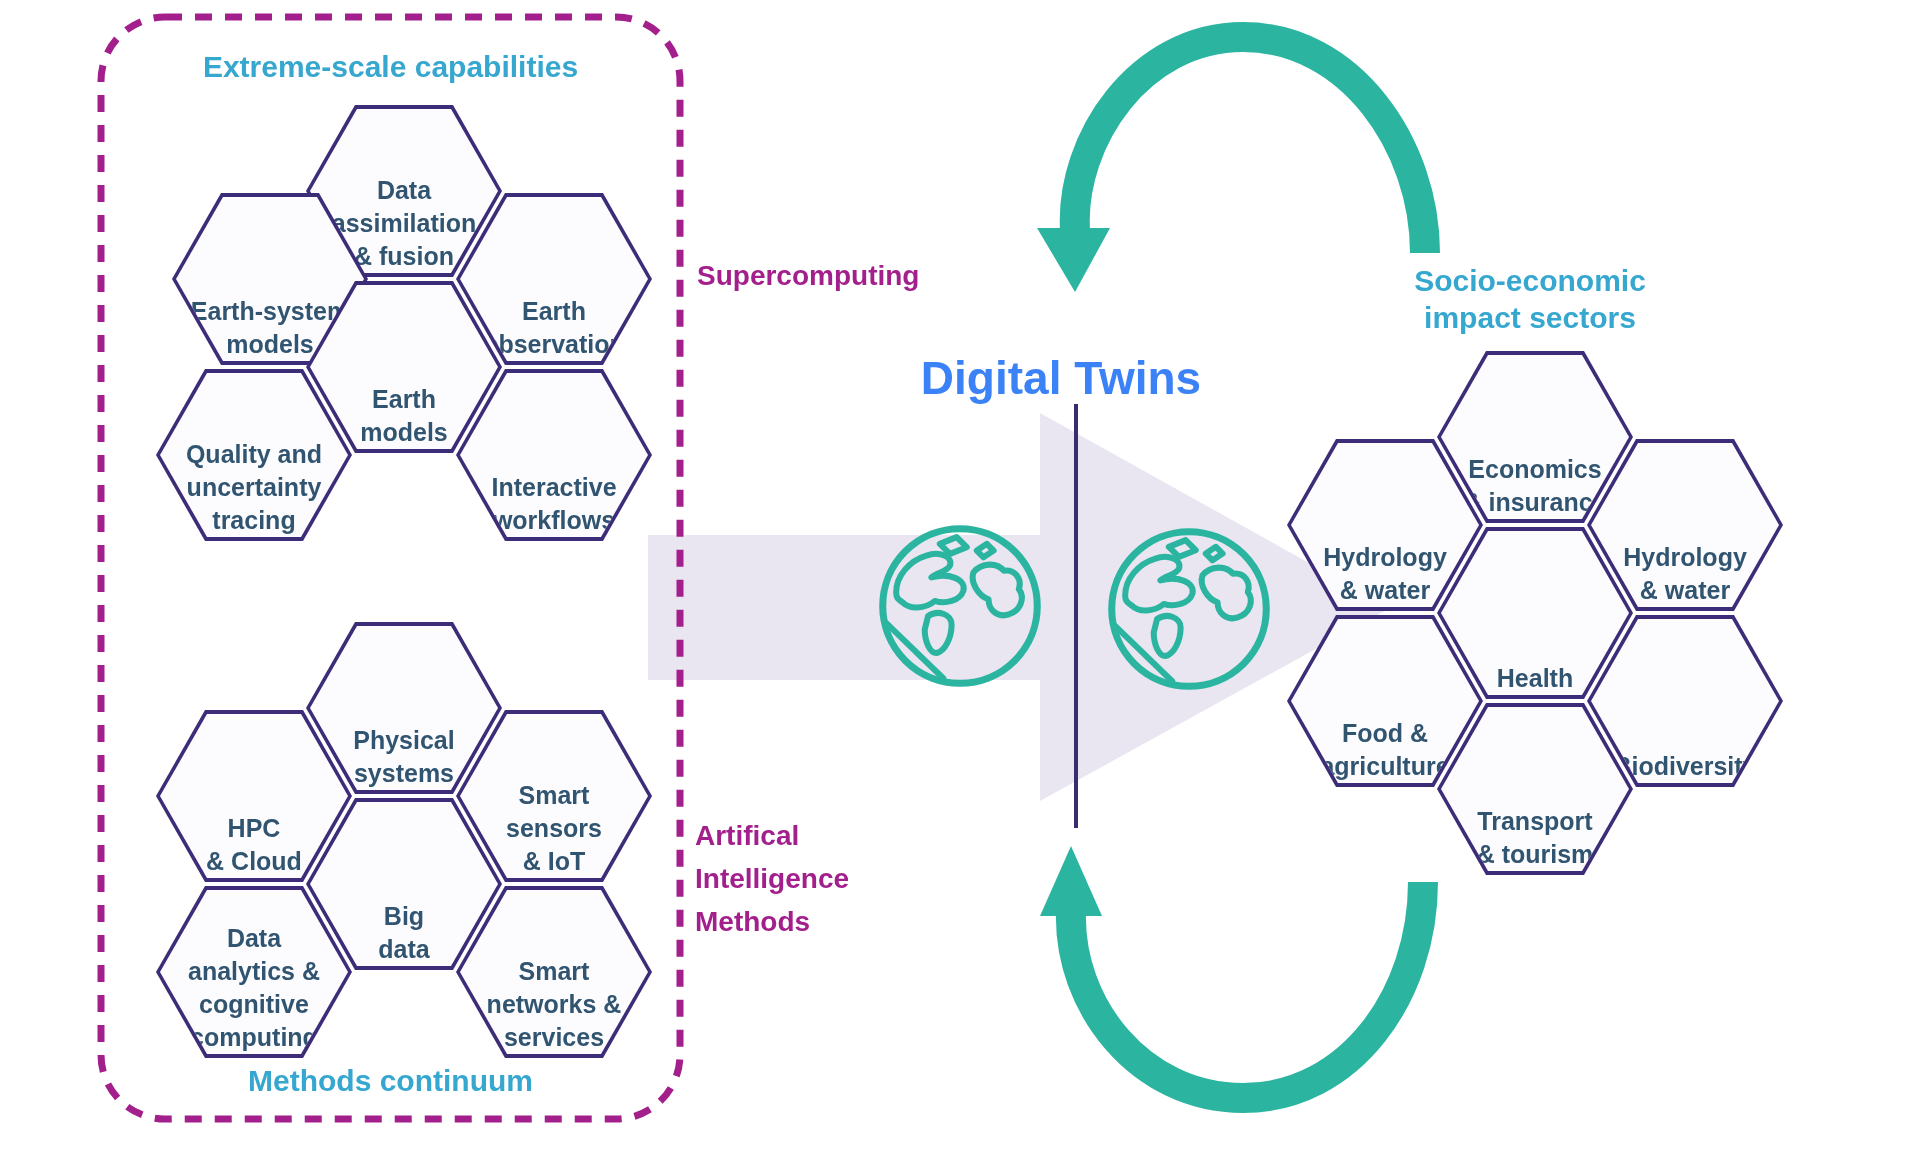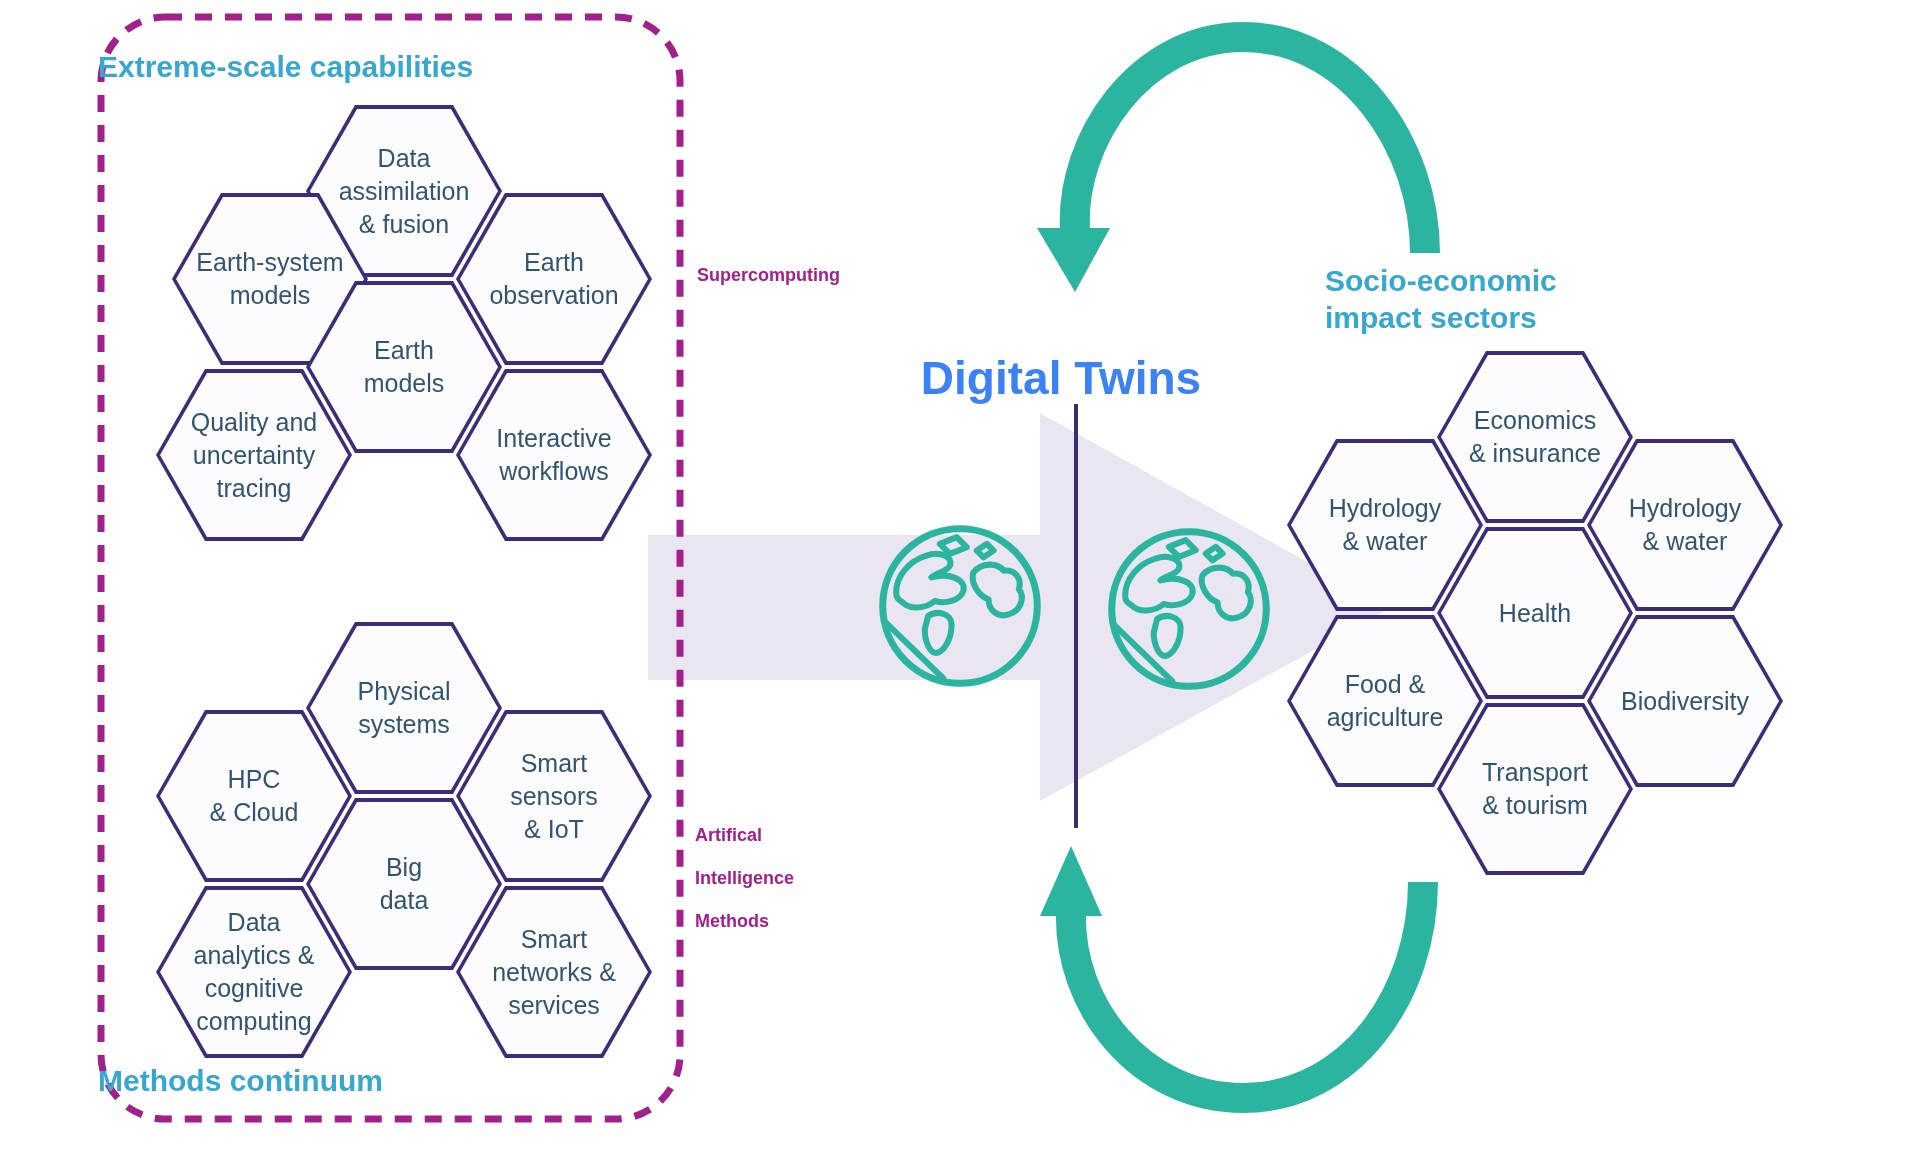--- a/index.html
+++ b/index.html
@@ -9,32 +9,32 @@
   }
   #bg-svg{position:absolute;left:0;top:0;width:1920px;height:1152px;}
   .hex{
     position:absolute;width:196px;height:172px;
     background:#3D2C78;
     clip-path:polygon(25% 0,75% 0,100% 50%,75% 100%,25% 100%,0 50%);
   }
   .hex-inner{
     position:absolute;inset:4px;background:#FCFCFE;
     clip-path:polygon(25% 0,75% 0,100% 50%,75% 100%,25% 100%,0 50%);
-    display:flex;align-items:center;justify-content:center;
+    display:flex;align-items:flex-end;justify-content:center;font-weight:bold;
   }
   .hex-label{
     font-size:25px;line-height:33px;color:#315470;
     white-space:pre-line;text-align:center;
   }
   .heading-cyan{
     position:absolute;color:#36A7CF;font-weight:bold;font-size:30px;
-    line-height:37px;white-space:pre-line;
+    line-height:37px;text-align:center;white-space:pre-line;
   }
   .label-magenta{
-    position:absolute;color:#A31F8C;font-weight:bold;font-size:18px;
+    position:absolute;color:#A31F8C;font-weight:bold;font-size:28px;
     line-height:43px;white-space:pre-line;
   }
   .main-title{
     position:absolute;left:860px;top:352px;width:402px;text-align:center;
     color:#3b82f6;font-weight:bold;font-size:46px;line-height:52px;
   }
 </style>
 </head>
 <body>
 

